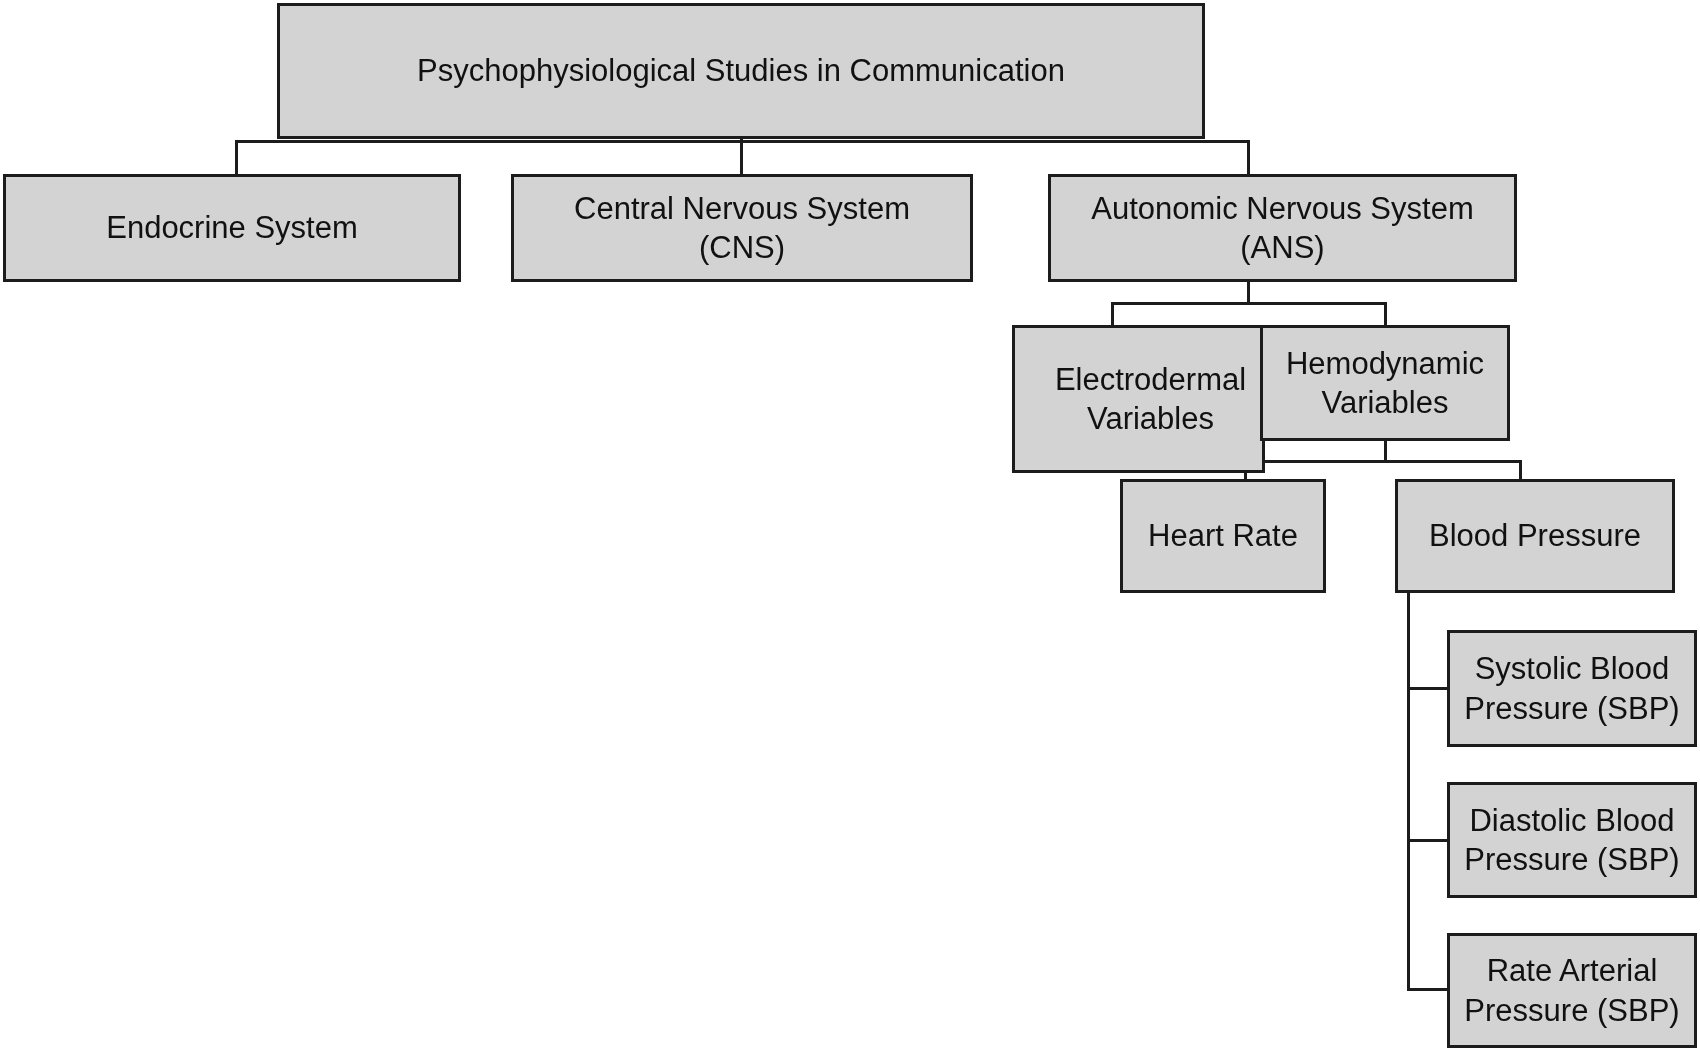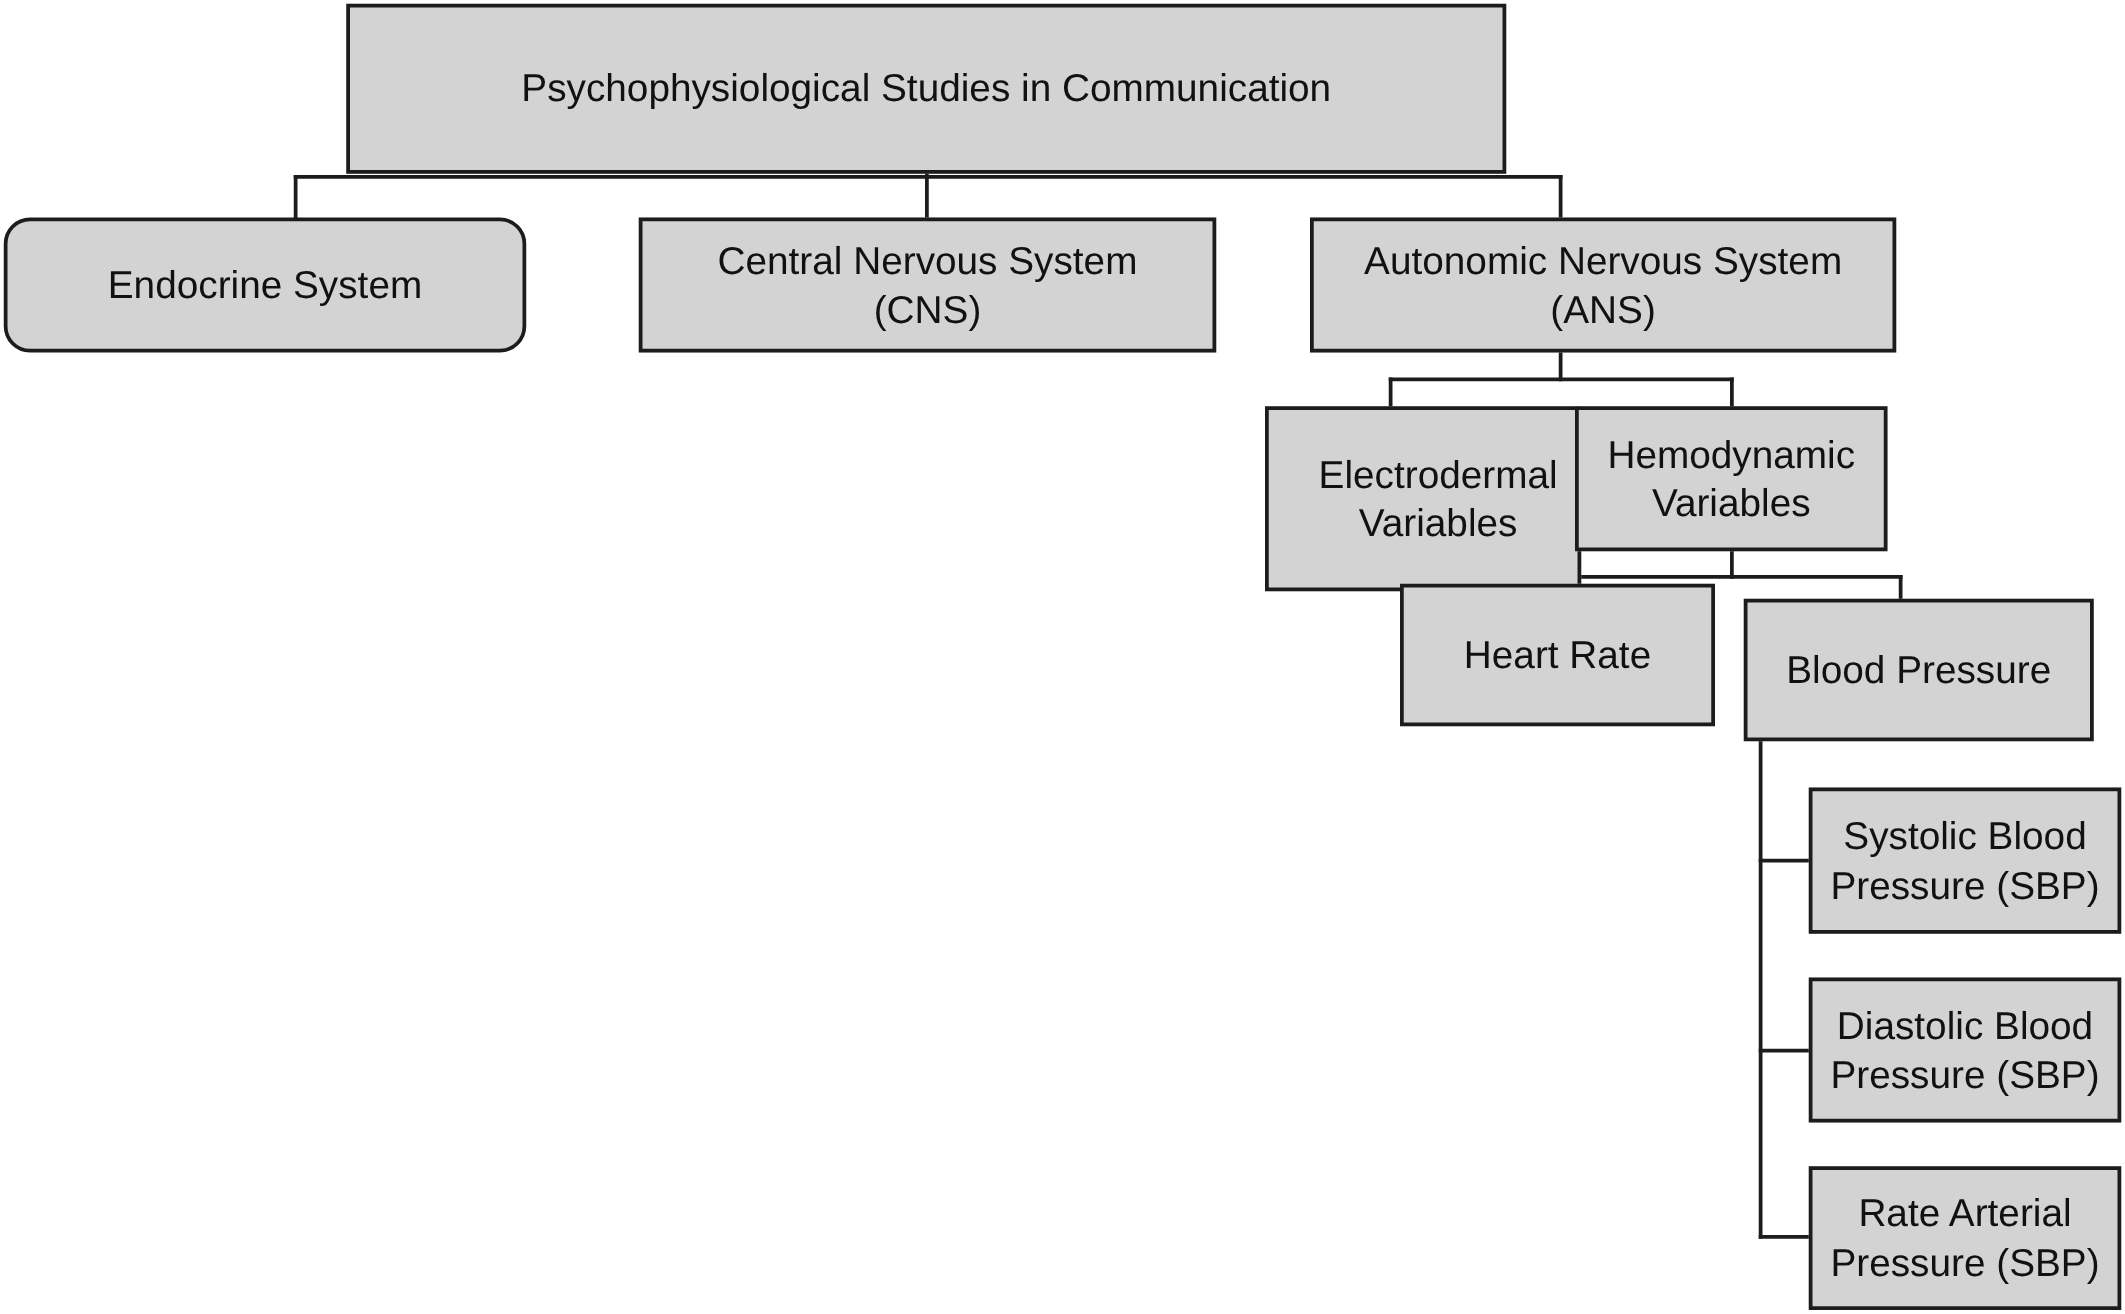--- a/index.html
+++ b/index.html
@@ -56,35 +56,35 @@
   <div class="line v" style="left:1244px; top:460px; height:22px;"></div>
   <div class="line v" style="left:1519px; top:460px; height:22px;"></div>
 
   <div class="line v" style="left:1407px; top:590px; height:401px;"></div>
   <div class="line h" style="left:1407px; top:687px; width:42px;"></div>
   <div class="line h" style="left:1407px; top:839px; width:42px;"></div>
   <div class="line h" style="left:1407px; top:988px; width:42px;"></div>
 
   <div class="node" style="left:277px; top:3px; width:928px; height:136px;">Psychophysiological Studies in Communication</div>
 
-  <div class="node" style="left:3px; top:174px; width:418px; height:108px;border-radius:21px;">Endocrine System</div>
+  <div class="node" style="left:3px; top:174px; width:458px; height:108px;">Endocrine System</div>
 
   <div class="node" style="left:511px; top:174px; width:462px; height:108px;">Central Nervous System
 (CNS)</div>
 
   <div class="node" style="left:1014px; top:174px; width:469px; height:108px;margin-left:34px;">Autonomic Nervous System
 (ANS)</div>
 
   <div class="node" style="left:1012px; top:325px; width:253px; height:148px;padding-left:24px;">Electrodermal
 Variables</div>
 
   <div class="node" style="left:1260px; top:325px; width:250px; height:116px;">Hemodynamic
 Variables</div>
 
-  <div class="node" style="left:1120px; top:467px; width:252px; height:114px;">Heart Rate</div>
+  <div class="node" style="left:1120px; top:479px; width:206px; height:114px;">Heart Rate</div>
 
   <div class="node" style="left:1395px; top:479px; width:280px; height:114px;">Blood Pressure</div>
 
   <div class="node" style="left:1447px; top:630px; width:250px; height:117px;">Systolic Blood
 Pressure (SBP)</div>
 
   <div class="node" style="left:1447px; top:782px; width:250px; height:116px;">Diastolic Blood
 Pressure (SBP)</div>
 
   <div class="node" style="left:1447px; top:933px; width:250px; height:115px;">Rate Arterial

